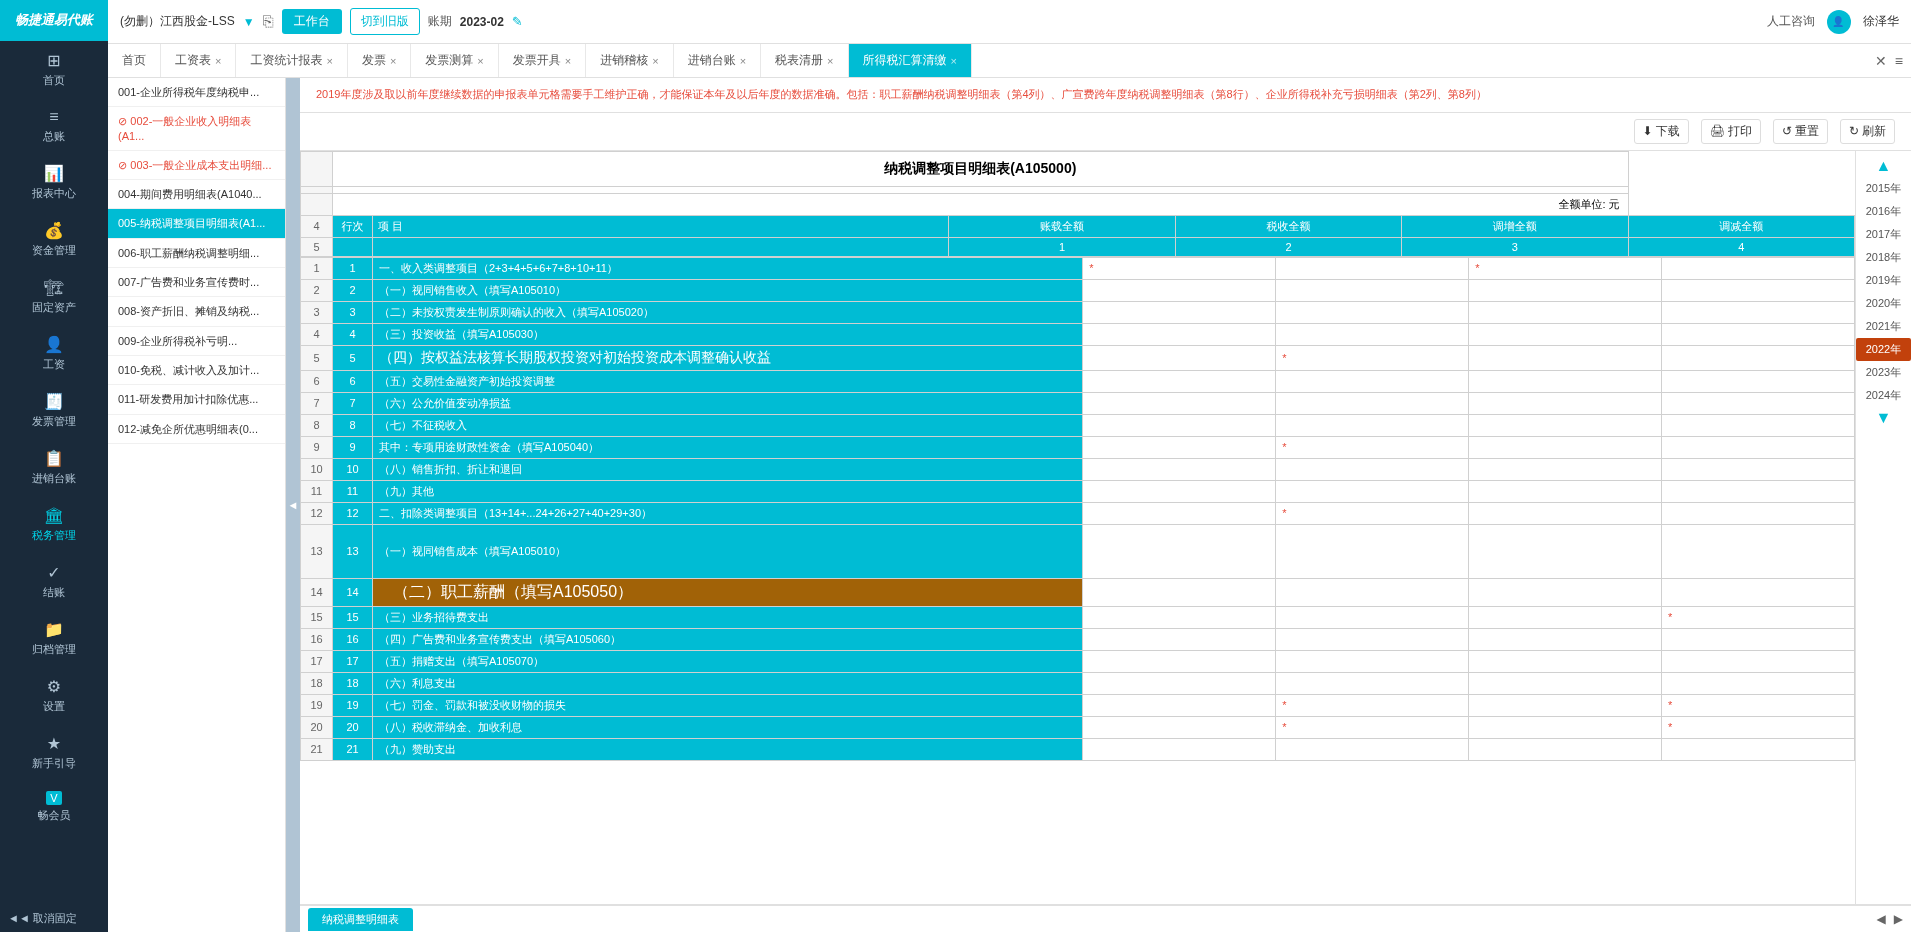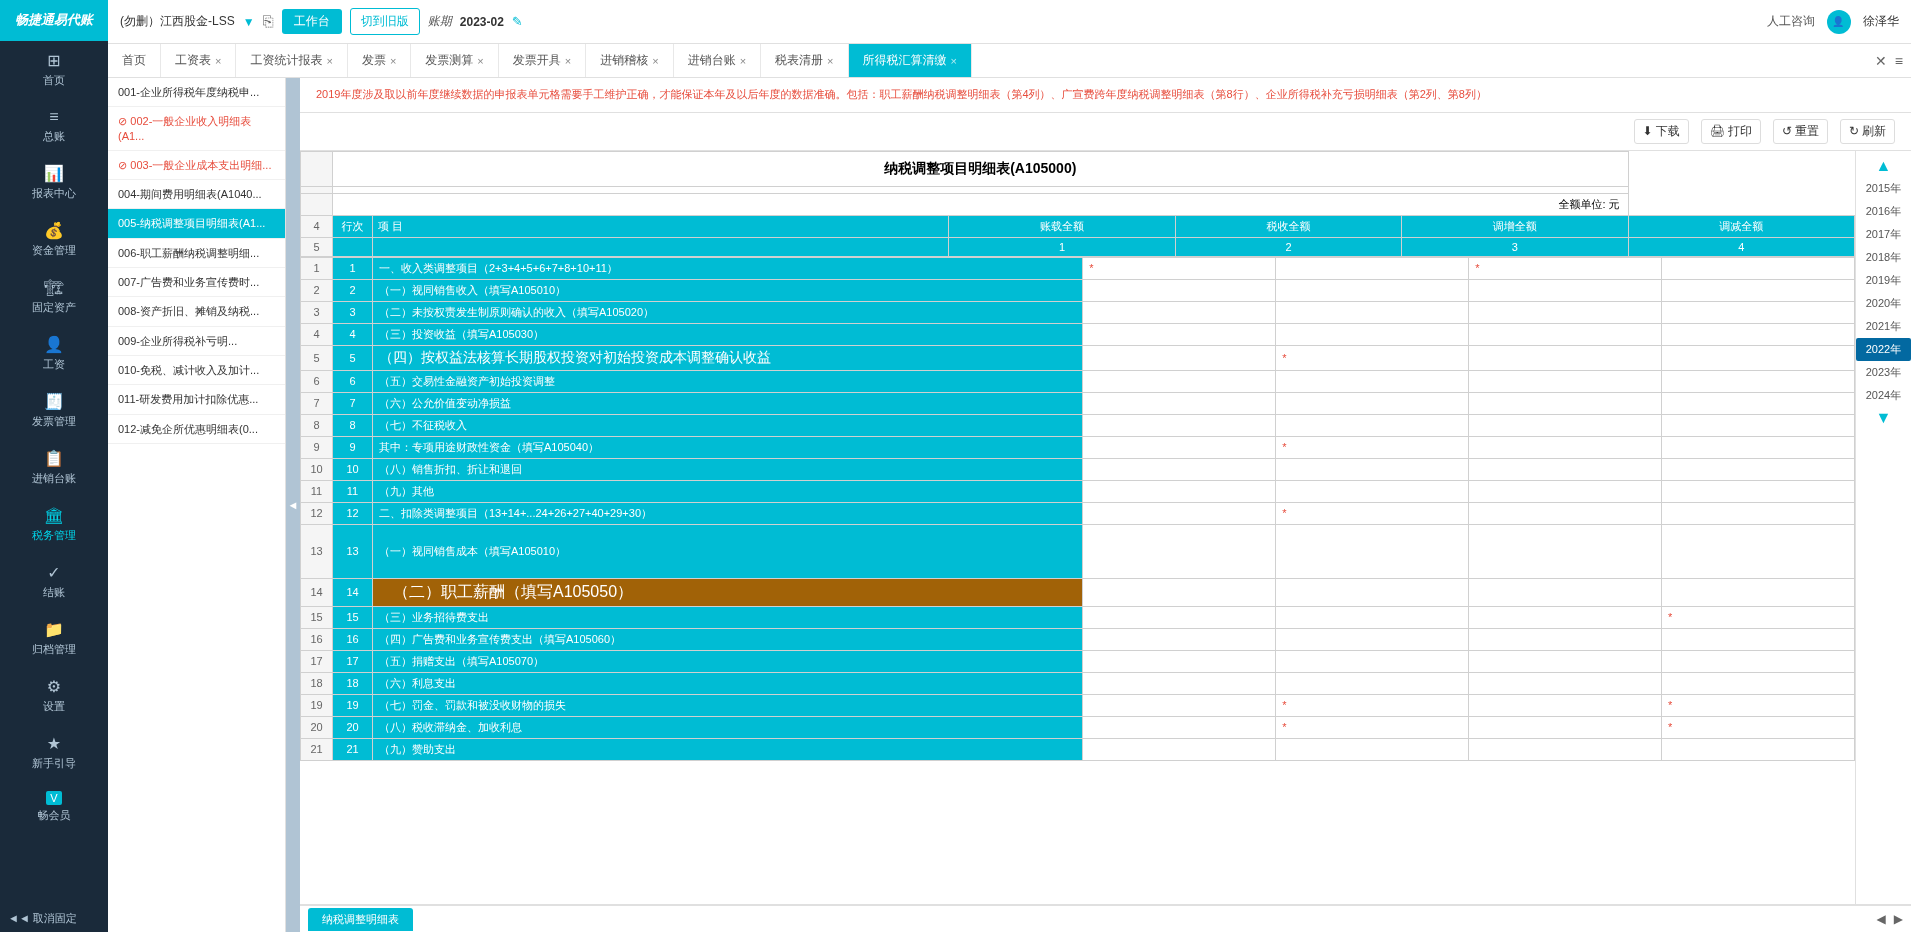--- a/index.html
+++ b/index.html
@@ -134,21 +134,21 @@
 </div>
 
 <div class="main">
 
   <div class="topbar">
     <span style="font-size:12px;color:#333;">(勿删）江西股金-LSS</span>
     <span style="cursor:pointer;color:#00bcd4;">▼</span>
     <span style="cursor:pointer;font-size:14px;color:#666;">⎘</span>
     <button class="topbar-btn">工作台</button>
     <button class="topbar-btn-outline">切到旧版</button>
-    <span style="font-size:12px;color:#555;font-style:italic;">账期</span>
+    <span style="font-size:12px;color:#555;">账期</span>
     <span style="font-size:12px;color:#333;font-weight:bold;">2023-02</span>
     <span style="cursor:pointer;color:#00bcd4;font-size:13px;">✎</span>
     <div class="topbar-right">
       <span style="cursor:pointer;color:#555;">人工咨询</span>
       <span style="width:24px;height:24px;background:#00bcd4;border-radius:50%;display:inline-flex;align-items:center;justify-content:center;color:white;font-size:10px;">👤</span>
       <span style="cursor:pointer;color:#333;">徐泽华</span>
     </div>
   </div>
 
   <div class="tabs-bar">
@@ -452,21 +452,21 @@
         <div style="display:flex;flex-direction:column;width:56px;background:white;border-left:1px solid #e0e0e0;align-items:center;padding:4px 0;flex-shrink:0;overflow:hidden;">
           <div style="cursor:pointer;font-size:16px;color:#00bcd4;padding:2px 0;" id="year-nav-up">▲</div>
           <div id="years-list" style="display:flex;flex-direction:column;width:100%;align-items:center;">
               <div style="padding: 4px 2px; cursor: pointer; font-size: 11px; text-align: center; width: 100%; color: rgb(85, 85, 85);">2015年</div>
               <div style="padding: 4px 2px; cursor: pointer; font-size: 11px; text-align: center; width: 100%; color: rgb(85, 85, 85);">2016年</div>
               <div style="padding: 4px 2px; cursor: pointer; font-size: 11px; text-align: center; width: 100%; color: rgb(85, 85, 85);">2017年</div>
               <div style="padding: 4px 2px; cursor: pointer; font-size: 11px; text-align: center; width: 100%; color: rgb(85, 85, 85);">2018年</div>
               <div style="padding: 4px 2px; cursor: pointer; font-size: 11px; text-align: center; width: 100%; color: rgb(85, 85, 85);">2019年</div>
               <div style="padding: 4px 2px; cursor: pointer; font-size: 11px; text-align: center; width: 100%; color: rgb(85, 85, 85);">2020年</div>
               <div style="padding: 4px 2px; cursor: pointer; font-size: 11px; text-align: center; width: 100%; color: rgb(85, 85, 85);">2021年</div>
-              <div style="padding: 4px 2px; cursor: pointer; font-size: 11px; text-align: center; width: 100%; background: #0369a1; color: white; border-radius: 2px;">2022年</div>
+              <div style="padding: 4px 2px; cursor: pointer; font-size: 11px; text-align: center; width: 100%; background: #c2410c; color: white; border-radius: 2px;">2022年</div>
               <div style="padding: 4px 2px; cursor: pointer; font-size: 11px; text-align: center; width: 100%; color: rgb(85, 85, 85);">2023年</div>
               <div style="padding: 4px 2px; cursor: pointer; font-size: 11px; text-align: center; width: 100%; color: rgb(85, 85, 85);">2024年</div>
             </div>
           <div style="cursor:pointer;font-size:16px;color:#00bcd4;padding:2px 0;" id="year-nav-down">▼</div>
         </div>
       </div>
 
       <div class="bottom-bar">
         <div class="sheet-tab">纳税调整明细表</div>
         <div style="margin-left:auto;display:flex;align-items:center;gap:8px;">

